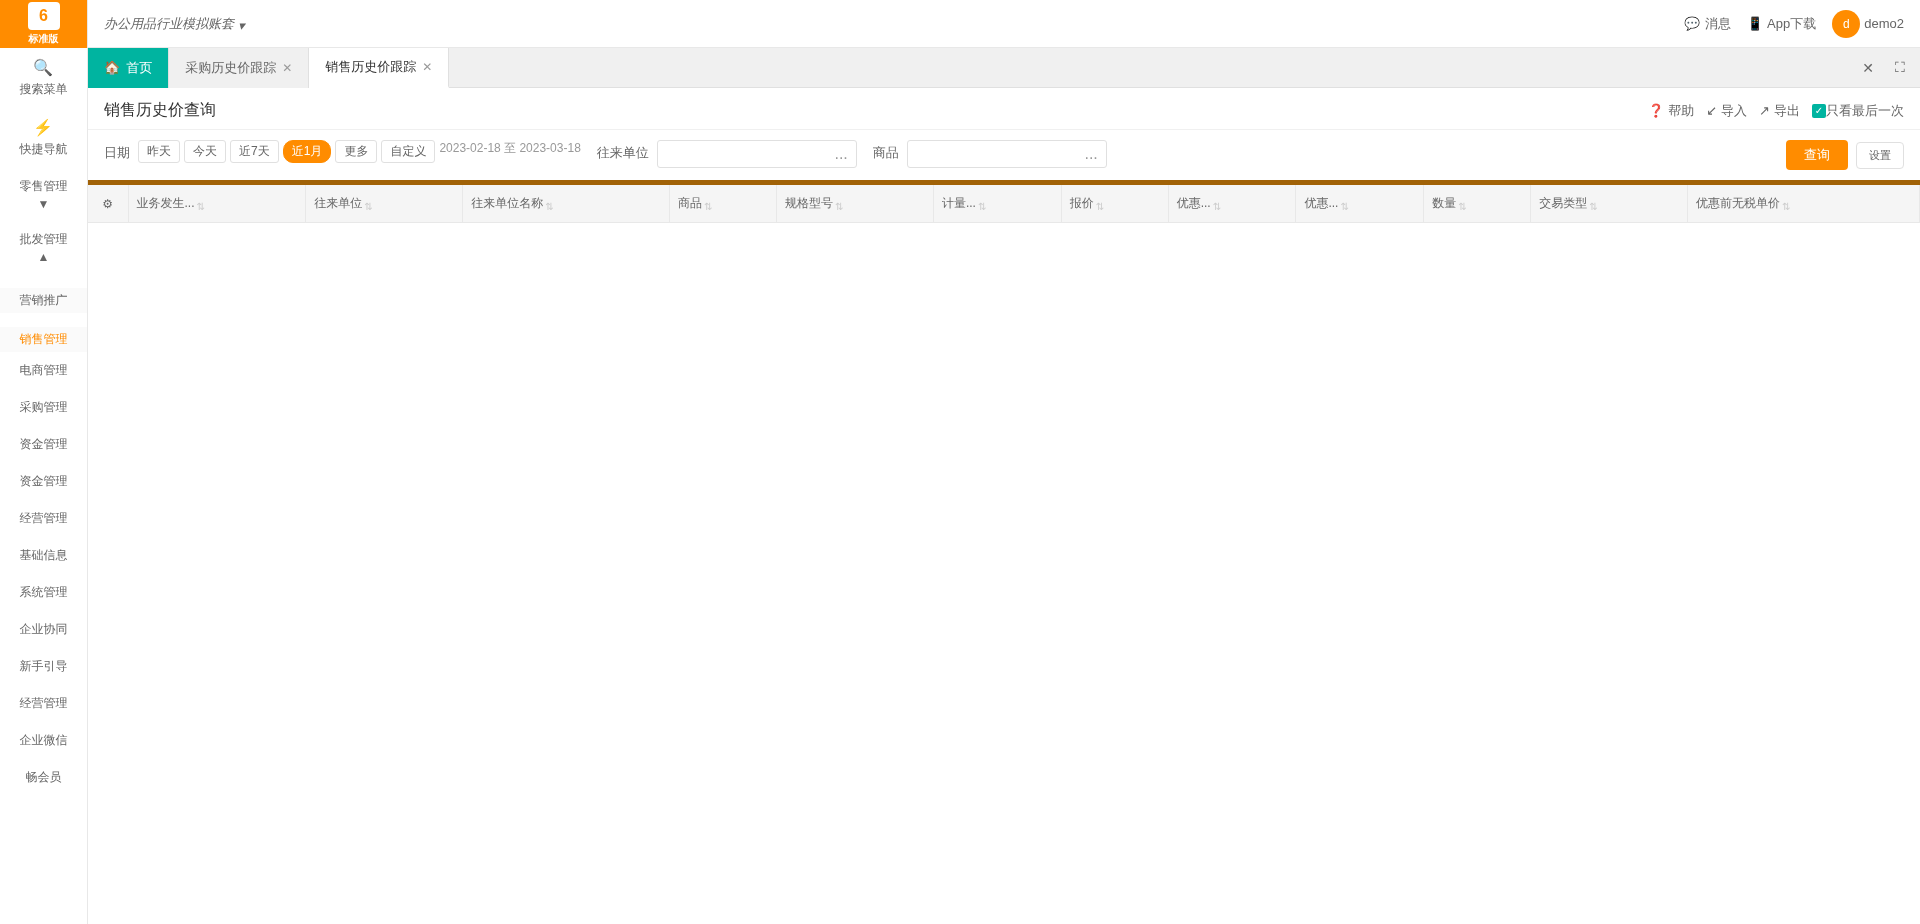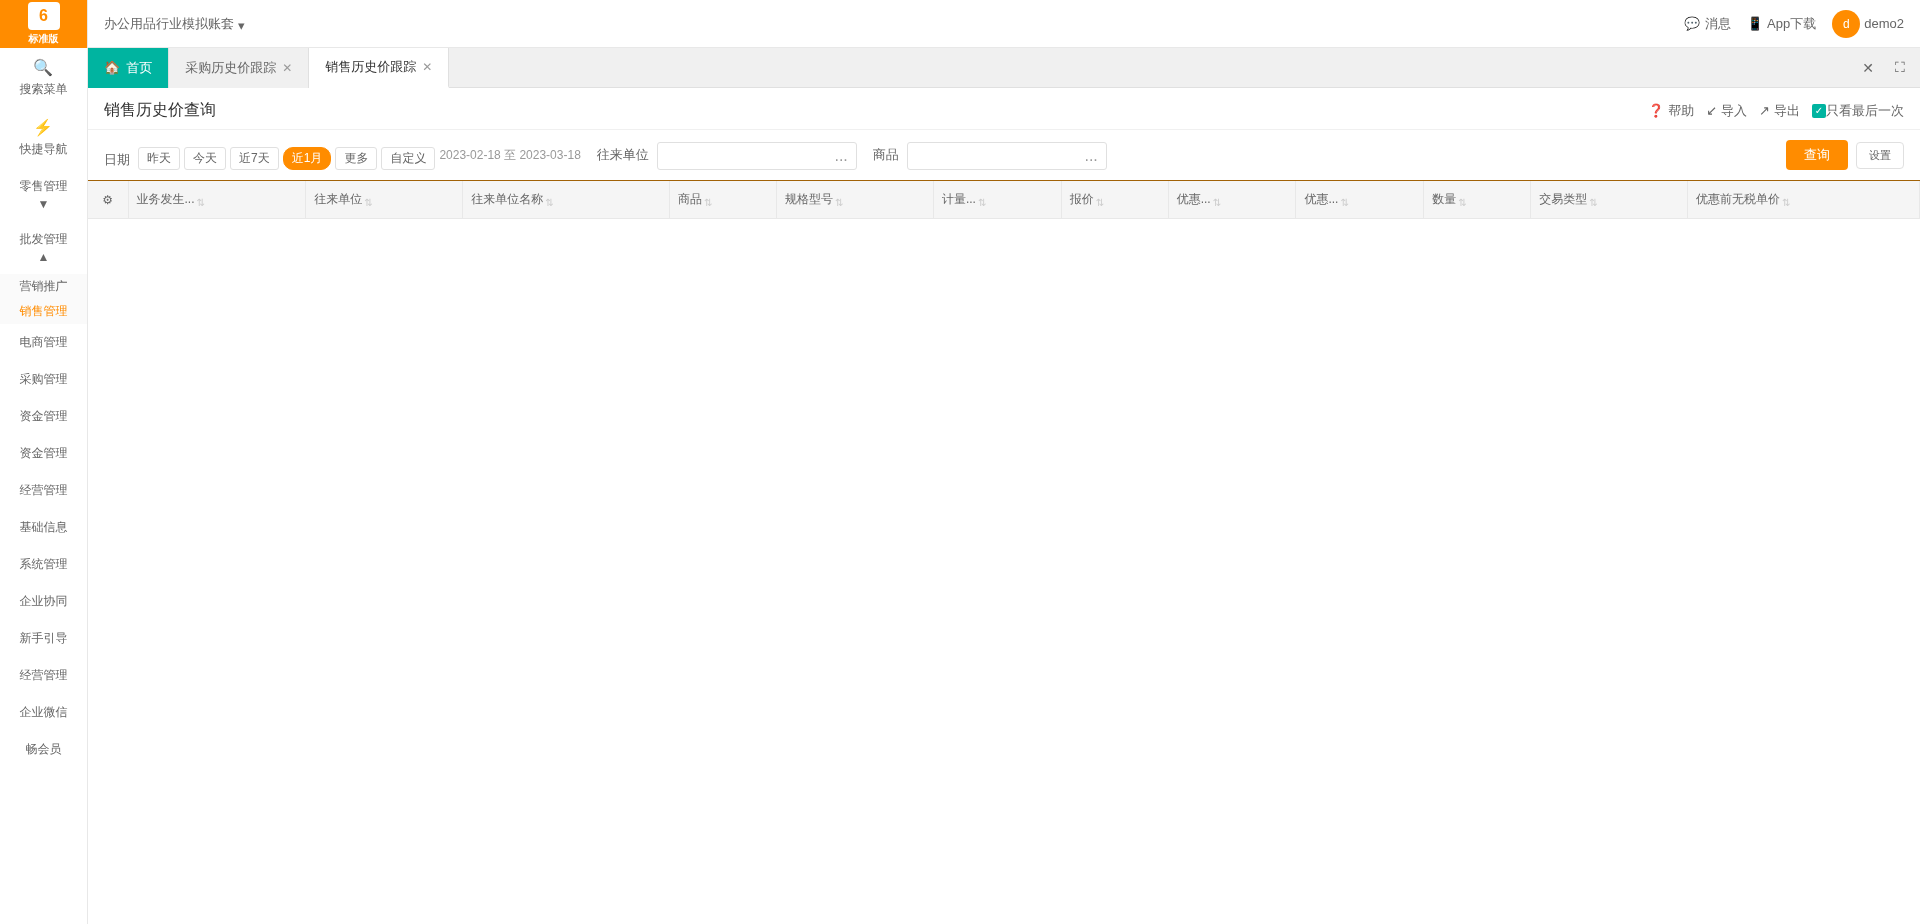--- a/index.html
+++ b/index.html
@@ -5,29 +5,29 @@
     * { margin: 0; padding: 0; box-sizing: border-box; }
     body { font-family: 'Microsoft YaHei', Arial, sans-serif; font-size: 13px; background: #f5f5f5; color: #333; width: 1920px; height: 924px; overflow: hidden; display: flex; }
 
     
     .sidebar { width: 88px; background: #fff; height: 924px; display: flex; flex-direction: column; border-right: 1px solid #e8e8e8; flex-shrink: 0; }
     .sidebar-logo { height: 48px; background: #ff8c00; display: flex; align-items: center; justify-content: center; flex-direction: column; color: #fff; font-size: 10px; font-weight: bold; }
     .sidebar-logo-icon { width: 32px; height: 28px; background: #fff; border-radius: 4px; display: flex; align-items: center; justify-content: center; margin-bottom: 2px; }
     .sidebar-logo-icon span { color: #ff8c00; font-size: 16px; font-weight: bold; }
     .sidebar-item { padding: 10px 4px; text-align: center; cursor: pointer; font-size: 12px; color: #666; display: flex; flex-direction: column; align-items: center; gap: 2px; border-bottom: none; }
     .sidebar-item .s-icon { font-size: 16px; margin-bottom: 2px; }
-    .sidebar-sub { padding: 4px 8px 4px; text-align: center; font-size: 12px; color: #666; cursor: pointer; background: #fafafa; }
+    .sidebar-sub { padding: 4px 8px 4px; text-align: center; font-size: 12px; color: #666; cursor: pointer; background: #fafafa; margin-top: 14px; }
     .sidebar-sub.active { color: #ff8c00; }
 
     
     .main { flex: 1; display: flex; flex-direction: column; height: 924px; overflow: hidden; }
 
     
     .topbar { height: 48px; background: #fff; display: flex; align-items: center; padding: 0 16px; border-bottom: 1px solid #e8e8e8; justify-content: space-between; }
-    .topbar-left { display: flex; align-items: flex-end; gap: 4px; }
+    .topbar-left { display: flex; align-items: flex-end; gap: 4px; font-style: italic; }
     .topbar-title { font-size: 13px; color: #666; }
     .topbar-dropdown { font-size: 13px; color: #666; cursor: pointer; display: flex; align-items: center; gap: 4px; }
     .topbar-right { display: flex; align-items: center; gap: 16px; font-size: 13px; color: #666; }
     .topbar-right-item { display: flex; align-items: center; gap: 4px; cursor: pointer; }
     .user-avatar { width: 28px; height: 28px; border-radius: 50%; background: #ff8c00; display: flex; align-items: center; justify-content: center; color: #fff; font-size: 12px; }
 
     
     .tabbar { height: 40px; background: #f0f0f0; display: flex; align-items: center; padding: 0; border-bottom: 1px solid #e0e0e0; }
     .tab { height: 40px; padding: 0 16px; display: flex; align-items: center; gap: 6px; font-size: 13px; cursor: pointer; border-right: 1px solid #e0e0e0; color: #666; background: #f0f0f0; }
     .tab.active { background: #fff; color: #333; border-bottom: 2px solid #fff; }
@@ -42,21 +42,21 @@
     
     .page-header { padding: 12px 16px 8px; display: flex; align-items: center; justify-content: space-between; border-bottom: 1px solid #f0f0f0; }
     .page-title { font-size: 16px; font-weight: 500; color: #333; }
     .page-actions { display: flex; align-items: center; gap: 12px; font-size: 13px; color: #666; }
     .page-actions-item { display: flex; align-items: center; gap: 4px; cursor: pointer; }
     .only-last-checkbox { display: flex; align-items: center; cursor: pointer; }
     .checkbox-checked { width: 14px; height: 14px; background: #00b4a0; border-radius: 2px; display: flex; align-items: center; justify-content: center; }
     .checkbox-checked::after { content: '✓'; color: #fff; font-size: 10px; }
 
     
-    .filter-bar { padding: 10px 16px; display: flex; align-items: flex-end; gap: 16px; flex-wrap: wrap; border-bottom: 1px solid #a16207; }
+    .filter-bar { padding: 10px 16px; display: flex; align-items: flex-start; gap: 16px; flex-wrap: wrap; border-bottom: 5px solid #a16207; }
     .filter-group { display: flex; align-items: flex-start; gap: 8px; }
     .filter-label { font-size: 13px; color: #666; white-space: nowrap; padding-top: 4px; }
     .filter-date-btns { display: flex; gap: 4px; }
     .date-btn-row { display: flex; gap: 4px; align-items: center; }
     .date-btn { padding: 2px 8px; font-size: 12px; border: 1px solid #e0e0e0; border-radius: 3px; cursor: pointer; color: #666; background: #fff; }
     .date-btn.active { background: #ff8c00; color: #fff; border-color: #ff8c00; border-radius: 10px; }
     .date-range-text { font-size: 12px; color: #999; }
     .filter-input { border: 1px solid #e0e0e0; border-radius: 3px; padding: 4px 8px; font-size: 13px; color: #333; background: #fff; width: 200px; cursor: pointer; display: flex; align-items: center; justify-content: space-between; }
     .filter-input-dots { color: #999; font-size: 16px; }
     .filter-right { margin-left: auto; display: flex; align-items: center; gap: 8px; }

